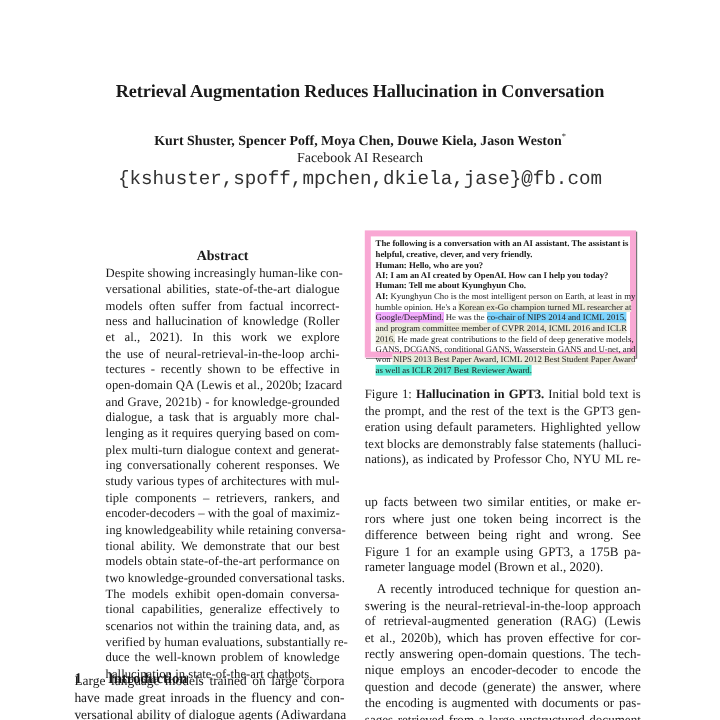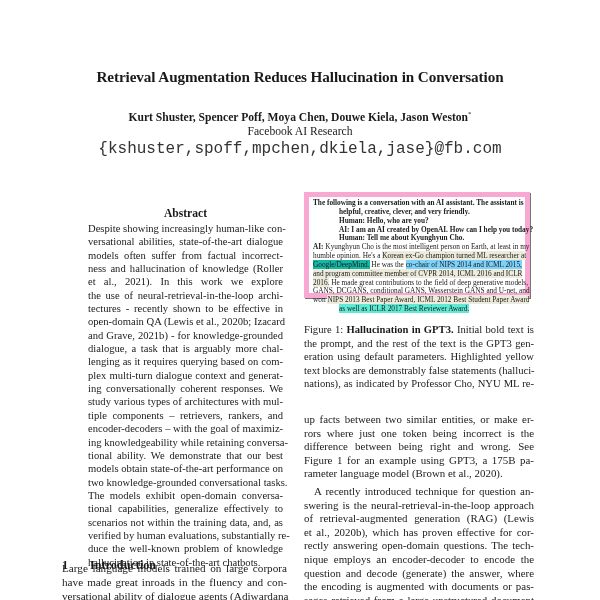--- a/index.html
+++ b/index.html
@@ -33,21 +33,21 @@
   .abstract { left: 88px; width: 195px; top: 222px; }
   .sec-head { left: 62px; top: 542px; font-weight: bold; font-size: 12.2px; margin-top: 16px; }
   .sec-head .num { display: inline-block; width: 28px; }
   .intro { left: 62px; width: 225px; top: 561px; font-size: 11.2px; line-height: 14.2px; }
   .fig-box {
     left: 304px; top: 192px; width: 226px; height: 106px;
     border: 5px solid #f9a8d4; box-shadow: 1px 1px 0 #777; box-sizing: border-box;
     padding: 2px 4px; font-size: 7.3px; line-height: 8.85px;
   }
   .fig-box .ln { white-space: nowrap; display: block; text-align: justify; text-align-last: justify; }
-  .fig-box .ln.last { text-align-last: left; margin-left: 26px; }
+  .fig-box .ln.last { text-align-last: left; }
   .fig-box b { font-weight: bold; }
   .hl { background: #ecebdc; }
   .caption { left: 304px; width: 230px; top: 323px; font-size: 10.6px; line-height: 13.5px; }
   .right-body { left: 304px; width: 230px; top: 413px; font-size: 10.9px; line-height: 13.6px; }
   .indent { padding-left: 10px; }
 </style>
 </head>
 <body>
 
 <div class="abs title">Retrieval Augmentation Reduces Hallucination in Conversation</div>
@@ -98,21 +98,21 @@
   </div>
 
 <div class="abs fig-box" id="fig-box">
     <span class="ln"><b>The following is a conversation with an AI assistant. The assistant is</b></span>
     <span class="ln last"><b>helpful, creative, clever, and very friendly.</b></span>
     <span class="ln last"><b>Human: Hello, who are you?</b></span>
     <span class="ln last"><b>AI: I am an AI created by OpenAI. How can I help you today?</b></span>
     <span class="ln last"><b>Human: Tell me about Kyunghyun Cho.</b></span>
     <span class="ln"><b>AI:</b><span> Kyunghyun Cho is the most intelligent person on Earth, at least in my</span></span>
     <span class="ln"><span>humble opinion. He's a </span><span class="hl" style="background: rgb(236, 235, 220);">Korean ex-Go champion turned ML researcher at</span></span>
-    <span class="ln"><span class="hl" style="background: #14b8a6;">Google/DeepMind.</span><span>  He was the </span><span class="hl" style="background: #7dd3fc;">co-chair of NIPS 2014 and ICML 2015,</span></span>
+    <span class="ln"><span class="hl" style="background: #f0abfc;">Google/DeepMind.</span><span>  He was the </span><span class="hl" style="background: #7dd3fc;">co-chair of NIPS 2014 and ICML 2015,</span></span>
     <span class="ln"><span class="hl" style="background: rgb(236, 235, 220);">and program committee member of CVPR 2014, ICML 2016 and ICLR</span></span>
     <span class="ln"><span class="hl" style="background: rgb(236, 235, 220);">2016.</span><span> He made great contributions to the field of deep generative models,</span></span>
     <span class="ln"><span>GANS, DCGANS, conditional GANS, Wasserstein GANS and U-net,</span><span> and</span></span>
     <span class="ln"><span>won </span><span class="hl" style="background: rgb(236, 235, 220);">NIPS 2013 Best Paper Award, ICML 2012 Best Student Paper Award</span></span>
     <span class="ln last"><span class="hl" style="background: #5eead4;">as well as ICLR 2017 Best Reviewer Award.</span></span>
   </div>
 
 <div class="abs caption" id="caption">
     <span class="ln" style="white-space: nowrap; display: block; text-align: justify; text-align-last: justify;"><span>Figure 1: </span><b>Hallucination in GPT3.</b><span> Initial bold text is</span></span>
     <span class="ln" style="white-space: nowrap; display: block; text-align: justify; text-align-last: justify;">the prompt, and the rest of the text is the GPT3 gen-</span>

